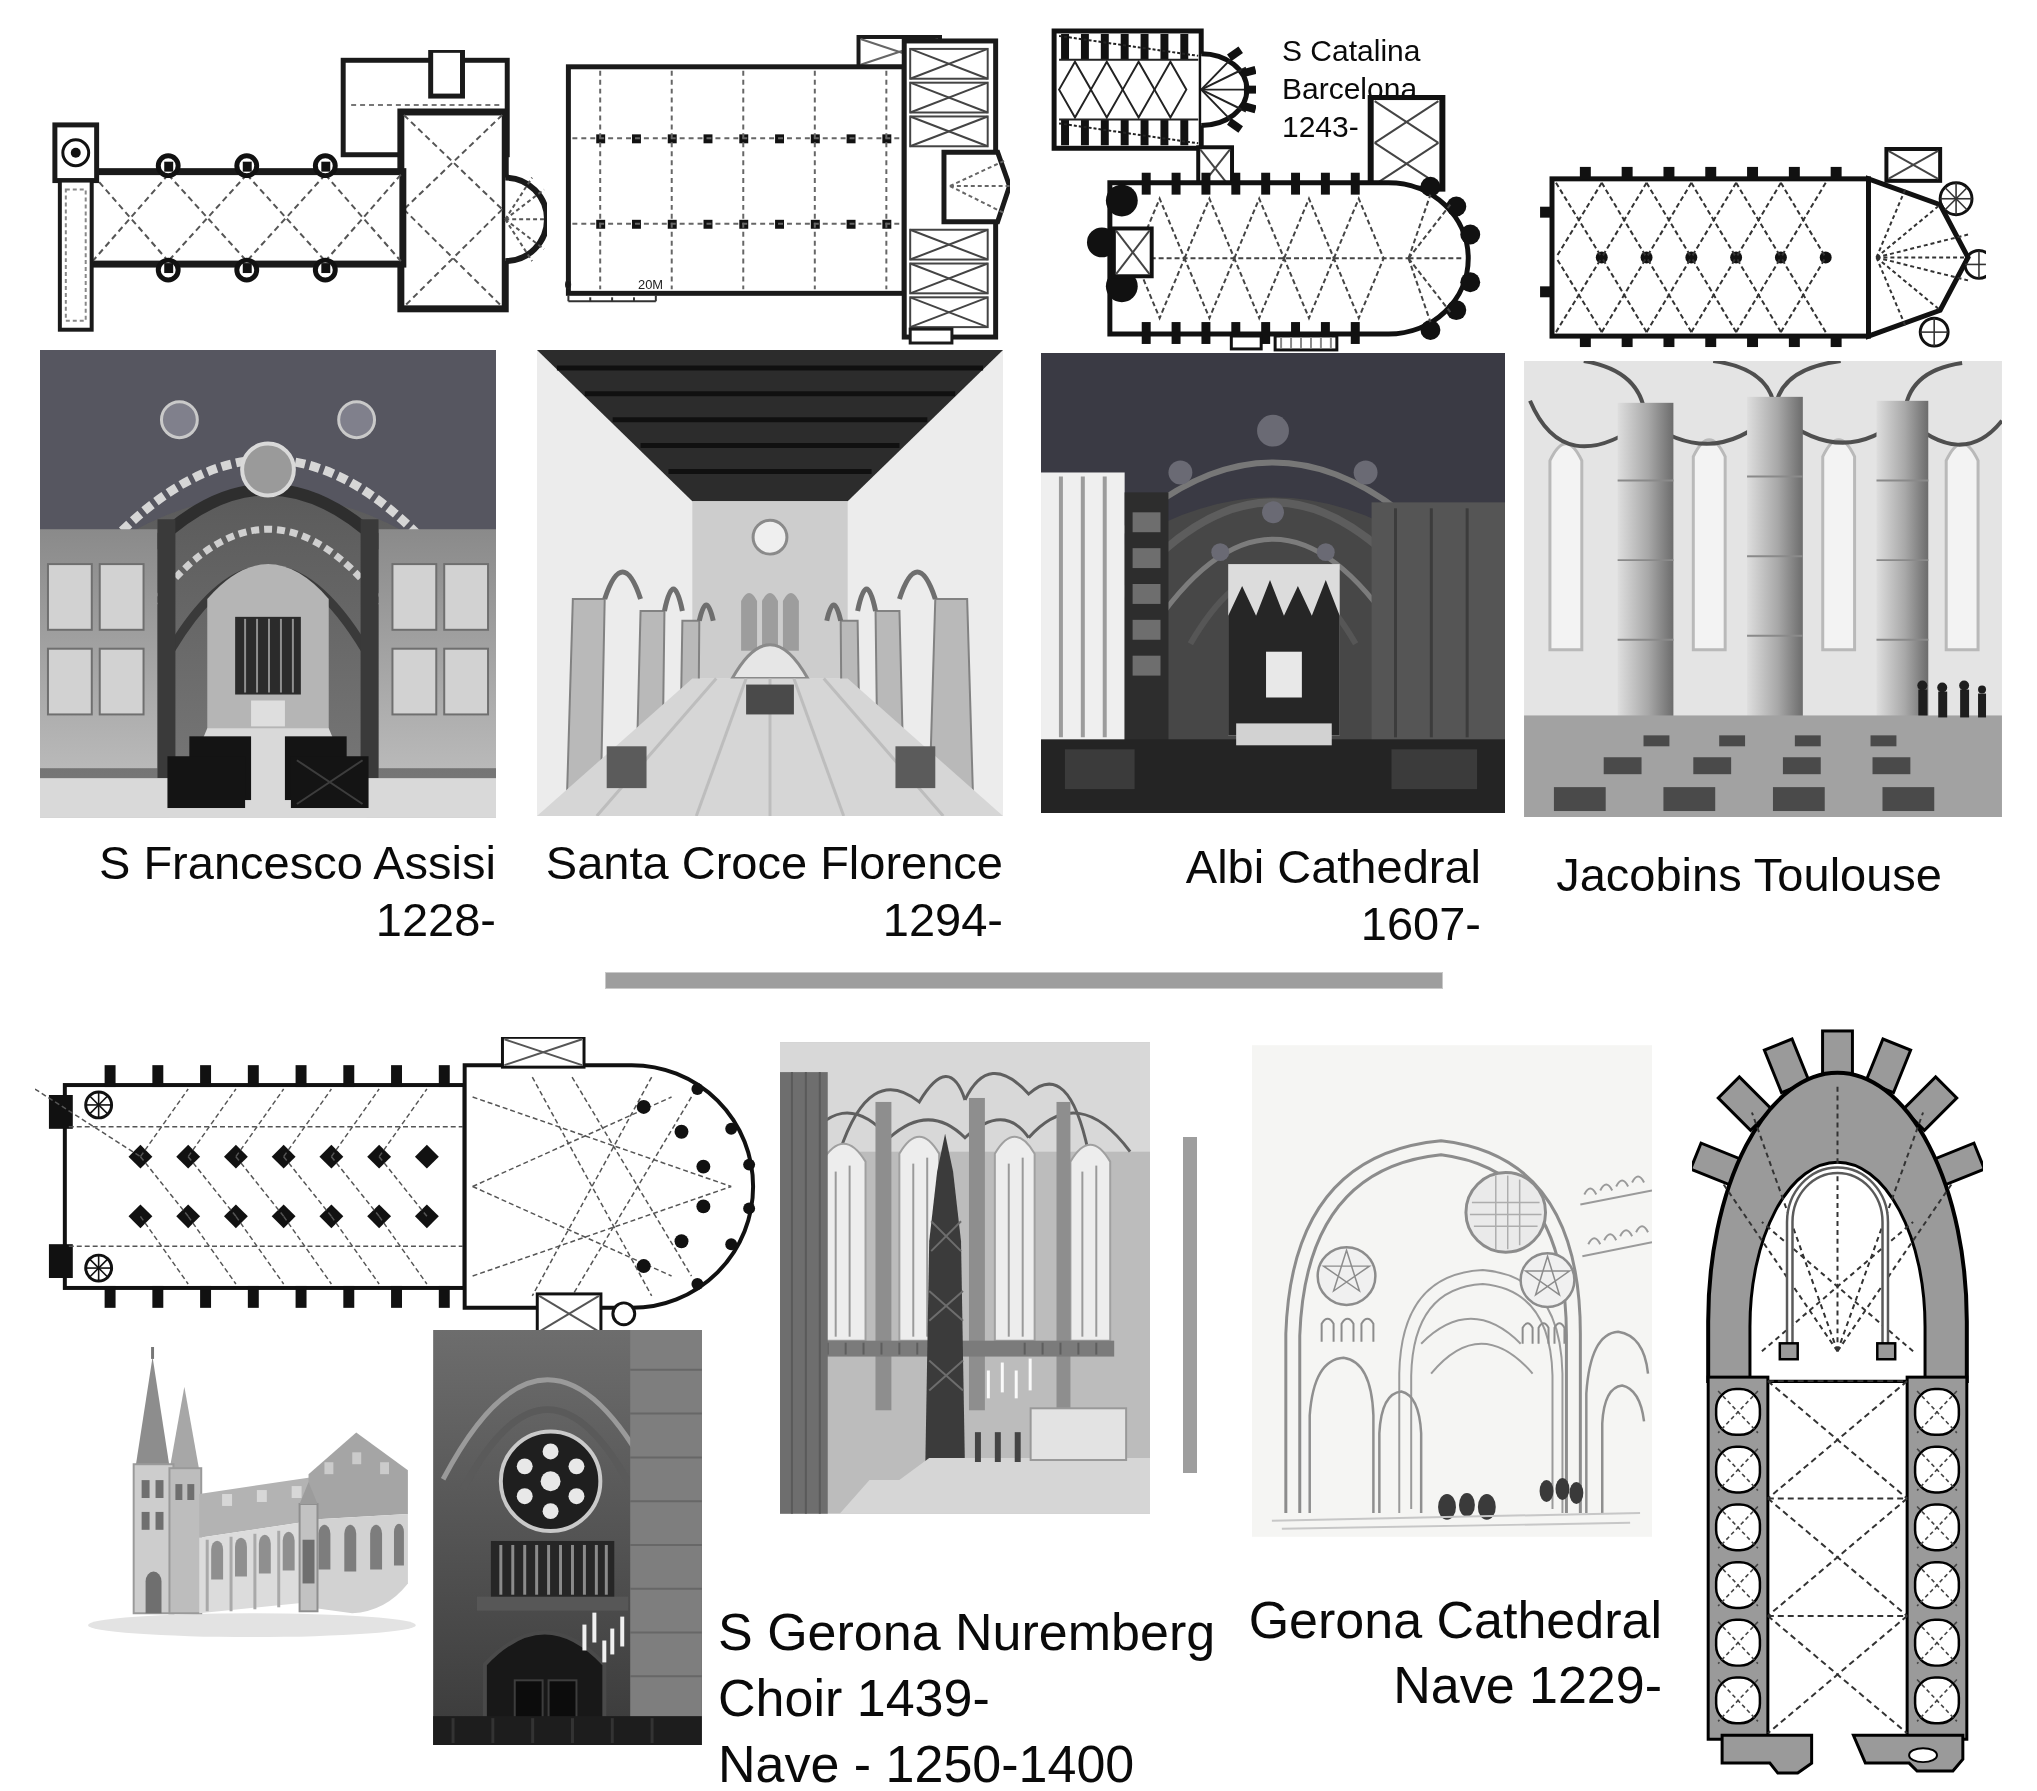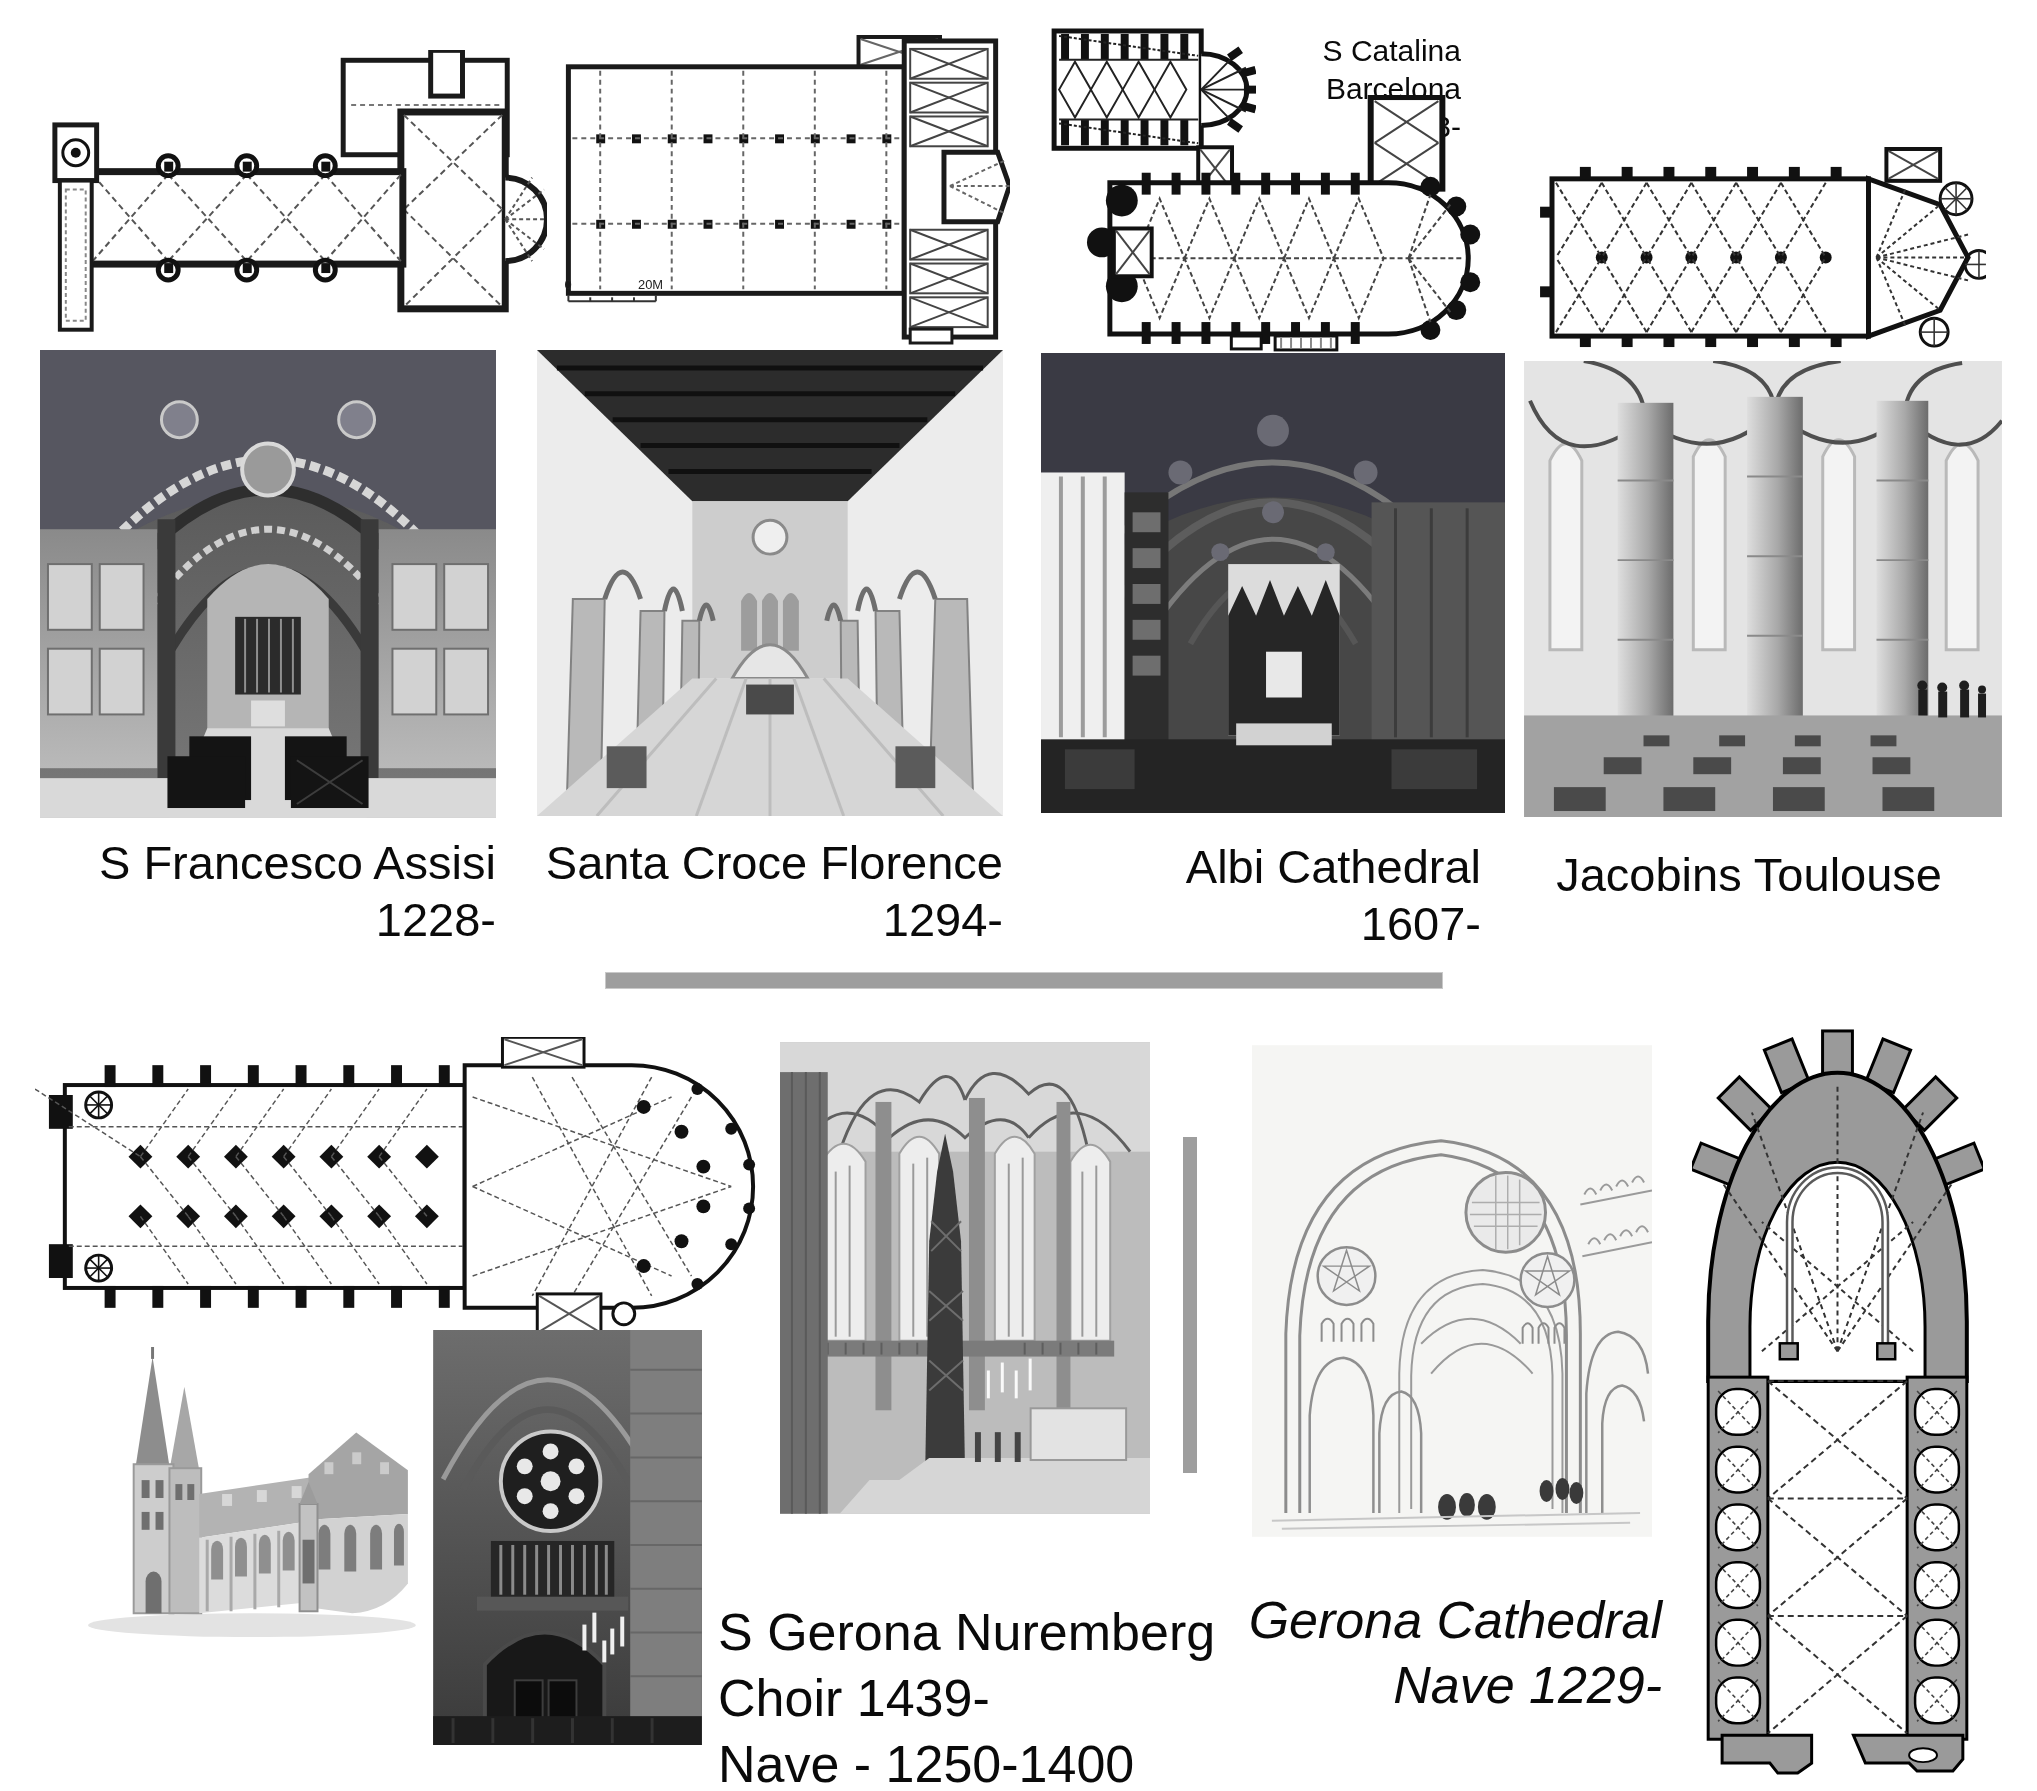--- a/index.html
+++ b/index.html
@@ -2,22 +2,22 @@
 <html><head>
 <meta charset="utf-8">
 <style>
   html,body{margin:0;padding:0;background:#ffffff;}
   #slide{position:relative;width:2038px;height:1791px;background:#ffffff;overflow:hidden;
          font-family:"Liberation Sans", sans-serif;color:#000;}
   .abs{position:absolute;}
   .fig svg{display:block;width:100%;height:100%;}
   .cap{text-align:right;font-size:47px;line-height:57px;color:#0a0a0a;}
   .capL{font-size:52px;line-height:66px;text-align:left;color:#0a0a0a;}
-  .capR{font-size:52px;line-height:65px;text-align:right;color:#0a0a0a;font-style:italic;}
-  .smallLbl{font-size:30px;line-height:38px;text-align:right;color:#0a0a0a;}
+  .capR{font-size:52px;line-height:65px;text-align:right;color:#0a0a0a;}
+  .smallLbl{font-size:30px;line-height:38px;text-align:left;color:#0a0a0a;}
   .divider{background:#9e9e9e;border:1px solid #c9c9c9;}
   .vbar{background:#9e9e9e;}
 </style>
 </head>
 <body>
 
 <div id="slide">
 
   <div class="abs fig" style="left:35px;top:50px;width:512px;height:289px;">
     <svg viewBox="0 0 515 290">

